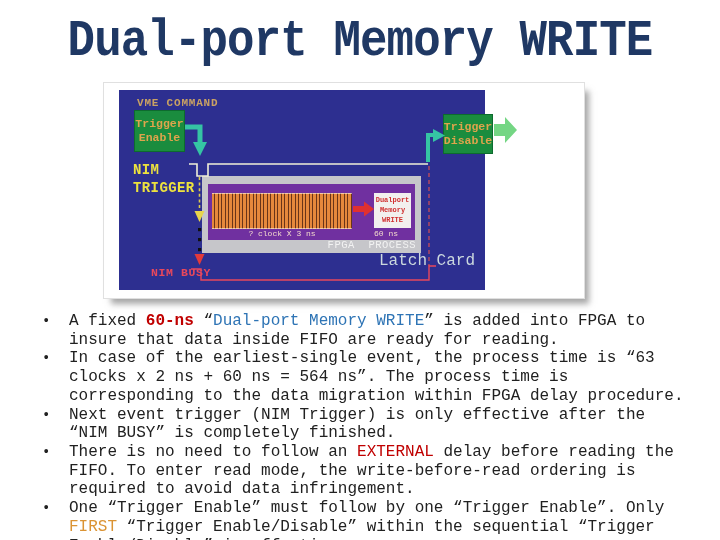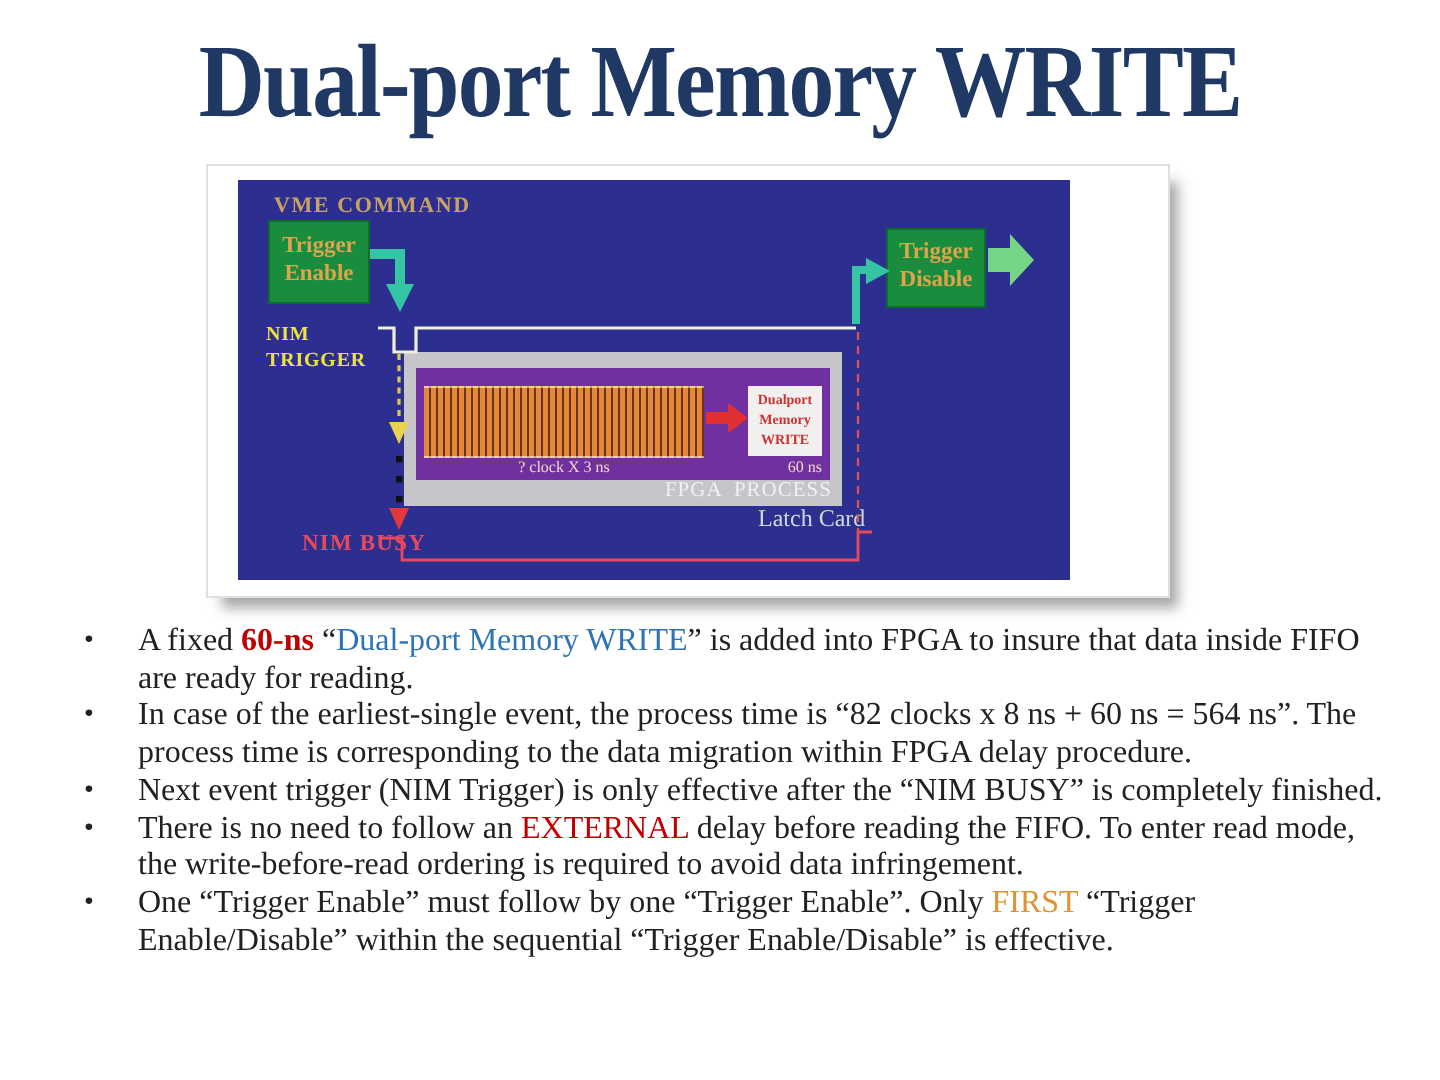--- a/index.html
+++ b/index.html
@@ -1,52 +1,52 @@
 <!DOCTYPE html>
 <html style="--title-navy: #1F3864; --panel-navy: #2D2F90; --box-green: #1A8C3E; --label-orange: #DFA44C; --vme-tan: #C9A163; --nim-yellow: #EDE23E; --signal-cream: #F0EFD8; --teal-arrow: #35C4A4; --fifo-arrow-green: #74D684; --fpga-gray: #C6C6CA; --process-purple: #7030A0; --stripe-orange: #E6883C; --diagram-red: #E03030; --busy-red: #E8485C; --latch-gray: #CBD8DE; --bullet-text: #212121; --accent-red: #C00000; --accent-blue: #2E74B5; --accent-orange: #DB9333;"><head>
 <meta charset="utf-8">
 <style>
   html,body { margin:0; padding:0; background:#888; }
   .slide {
     position:relative; width:720px; height:540px; margin:0 auto;
     background:#ffffff; overflow:hidden;
-    font-family:Liberation Serif, serif;
+    font-family:Liberation Mono, monospace;
   }
   
   .slide-title {
     position:absolute; top:12px; left:0; right:0;
     text-align:center; font-weight:700; font-size:52px;
     color:var(--title-navy); letter-spacing:-1px;
     transform:scaleX(0.88); transform-origin:center;
     white-space:nowrap;
   }
   
   .frame {
     position:absolute; left:103px; top:82px; width:480px; height:215px;
     background:#ffffff; border:1px solid #e0e0e0;
     box-shadow:6px 7px 6px -2px rgba(95,95,95,0.55);
   }
   .panel {
-    position:absolute; left:15px; top:7px; width:416px; height:200px;
+    position:absolute; left:15px; top:7px; width:366px; height:200px;
     background:var(--panel-navy);
   }
   .panel * { box-sizing:border-box; }
   .green-box {
     position:absolute; background:var(--box-green); border:1px solid #0d6b2e;
     color:var(--label-orange); font-weight:700; font-size:11.5px; line-height:1.18;
     display:flex; align-items:center; justify-content:center; text-align:center;
     white-space:pre-line;
   }
   .vme-label {
     position:absolute; left:18px; top:7px; color:var(--vme-tan);
     font-size:11px; font-weight:600; letter-spacing:0.8px; white-space:pre;
   }
   .nim-trigger-label {
     position:absolute; left:14px; top:71px; color:var(--nim-yellow);
-    font-size:10px; font-weight:700; line-height:1.3; white-space:pre-line;
+    font-size:14px; font-weight:700; line-height:1.3; white-space:pre-line;
     letter-spacing:0.4px;
   }
   .nim-busy-label {
     position:absolute; left:18px; top:176px; color:var(--busy-red);
     font-size:11.5px; font-weight:700; letter-spacing:0.6px; white-space:pre;padding-left:14px;
   }
   .fpga-box {
     position:absolute; left:83px; top:86px; width:219px; height:77px;
     background:var(--fpga-gray);
   }
@@ -58,35 +58,35 @@
     position:absolute; left:4px; top:9px; width:140px; height:36px;
     background:repeating-linear-gradient(90deg, var(--stripe-orange) 0 2.3px, #6a3418 2.3px 3.5px);
     border-top:1px solid rgba(255,255,255,0.55);
     border-bottom:1px solid rgba(255,255,255,0.55);
   }
   .clock-label {
     position:absolute; left:10px; top:53px; width:140px; text-align:center;
     font-size:8px; color:#F2D8CC; white-space:pre;
   }
   .write-duration {
-    position:absolute; left:172px; top:53px; width:37px; text-align:right;
+    position:absolute; left:172px; top:53px; width:37px; text-align:left;
     font-size:8px; color:#F2D8CC; white-space:pre;
   }
   .dualport-box {
     position:absolute; left:172px; top:17px; width:37px; height:35px;
     background:#F2F0EE; color:#D03030; font-size:7px; font-weight:700;
     line-height:1.4; text-align:center; white-space:pre-line; padding-top:3px;
   }
   .fpga-process-label {
     position:absolute; right:5px; bottom:2px; color:#F2F2F2;
     font-size:10.5px; letter-spacing:0.5px; white-space:pre;
   }
   .latch-card-label {
     position:absolute; left:260px; top:162px; color:var(--latch-gray);
-    font-size:12px; white-space:pre;
+    font-size:16px; white-space:pre;
   }
   .overlay-svg { position:absolute; left:0; top:0; width:452px; height:200px; }
   
   .bullets {
     position:absolute; left:42px; top:312px; width:650px;
     font-size:16px; line-height:1.17; color:var(--bullet-text);
   }
   .bullet { display:flex; }
   .marker { flex:0 0 27px; width:27px; font-size:14px; padding-top:1px; }
   .btext { flex:1; }
@@ -162,21 +162,21 @@
     </div>
   </div>
 
   <div class="bullets">
       <div class="bullet">
         <span class="marker">•</span>
         <span class="btext"><span>A fixed </span><span style="color: var(--accent-red); font-weight: 700;">60-ns</span><span> “</span><span style="color: var(--accent-blue);">Dual-port Memory WRITE</span><span>” is added into FPGA to insure that data inside FIFO are ready for reading.</span></span>
       </div>
       <div class="bullet">
         <span class="marker">•</span>
-        <span class="btext"><span>In case of the earliest-single event, the process time is “82 clocks x 8 ns + 60 ns = 564 ns”. The process time is corresponding to the data migration within FPGA delay procedure.</span></span>
+        <span class="btext"><span>In case of the earliest-single event, the process time is “63 clocks x 2 ns + 60 ns = 564 ns”. The process time is corresponding to the data migration within FPGA delay procedure.</span></span>
       </div>
       <div class="bullet">
         <span class="marker">•</span>
         <span class="btext"><span>Next event trigger (NIM Trigger) is only effective after the “NIM BUSY” is completely finished.</span></span>
       </div>
       <div class="bullet">
         <span class="marker">•</span>
         <span class="btext"><span>There is no need to follow an </span><span style="color: var(--accent-red);">EXTERNAL</span><span> delay before reading the FIFO. To enter read mode, the write-before-read ordering is required to avoid data infringement.</span></span>
       </div>
       <div class="bullet">

